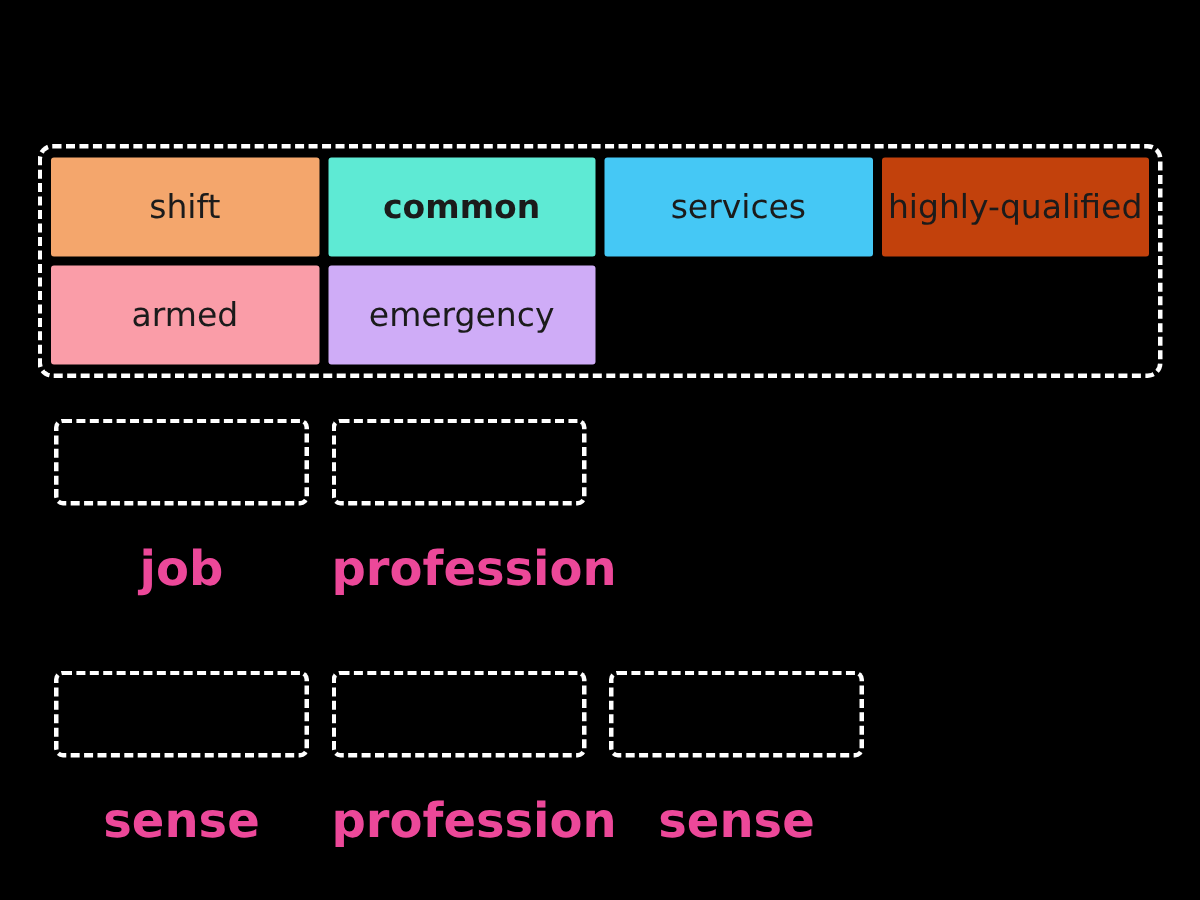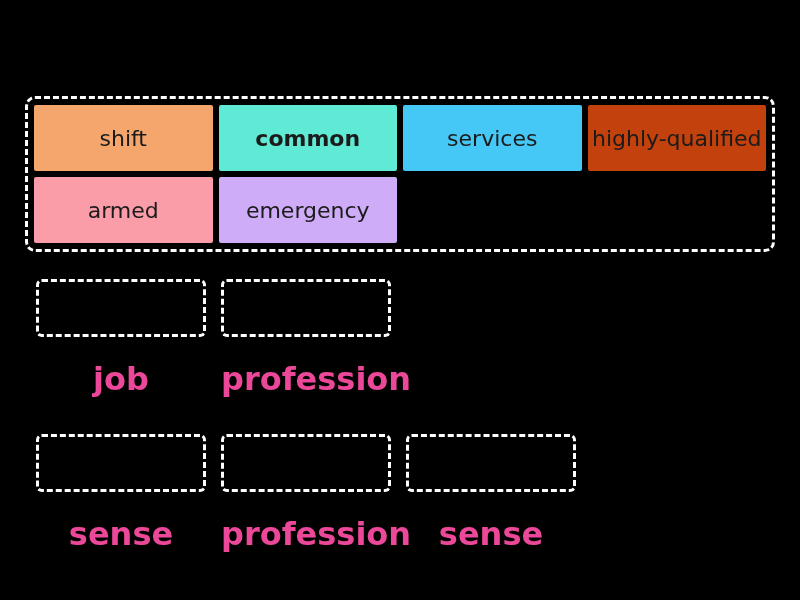--- a/index.html
+++ b/index.html
@@ -45,21 +45,21 @@
   .empty-cell { background: transparent; }
 
   
   .group {
     position: absolute;
     left: 36px;
     display: flex;
     column-gap: 15px;
   }
   .group-1 { top: 235px; }
-  .group-2 { top: 390px; }
+  .group-2 { top: 403px; }
   .slot { width: 170px; }
   .drop-box {
     width: 170px;
     height: 58px;
     border: 3px dashed #fff;
     border-radius: 6px;
     background: transparent;
   }
   .slot-label {
     margin-top: 22px;

